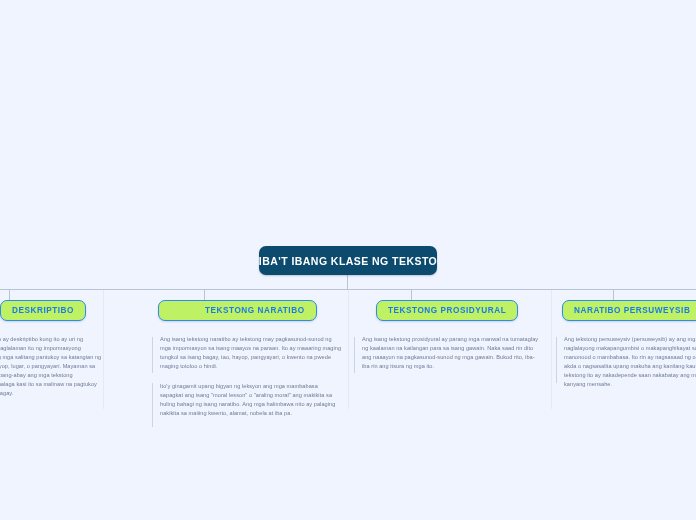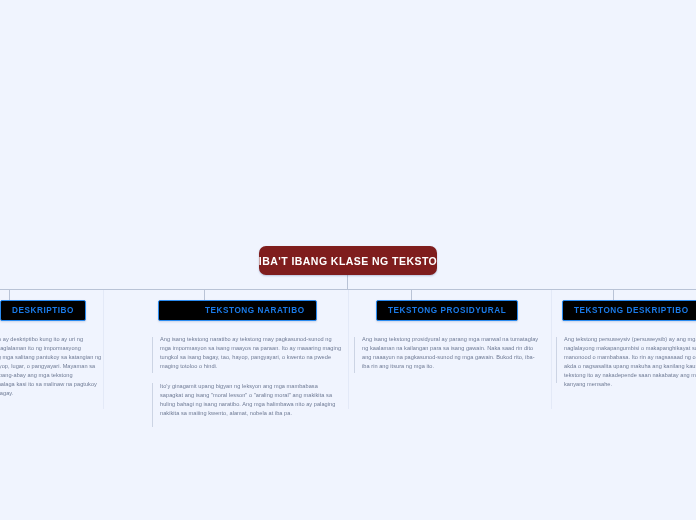--- a/index.html
+++ b/index.html
@@ -24,21 +24,21 @@
     overflow: hidden;
   }
 
   
   .root-node {
     position: absolute;
     left: 259px;
     top: 246px;
     width: 178px;
     height: 29px;
-    background: #7f1d1d;
+    background: #0c4a6e;
     border-radius: 7px;
     box-shadow: 0 1px 2px rgba(40,70,130,0.28);
     display: flex;
     align-items: center;
     justify-content: center;
     box-sizing: border-box;
   }
   .root-label {
     color: #ffffff;
     font-size: 10.5px;
@@ -60,23 +60,23 @@
     position: absolute;
     top: 299px;
     box-sizing: border-box;
   }
   .branch-pill {
     display: inline-flex;
     align-items: center;
     justify-content: center;
     height: 21px;
     padding: 0 11px;
-    background: #000000;
+    background: #bef264;
     border: 1.6px solid #2b8bf0;
-    border-radius: 2px;
+    border-radius: 7px;
     box-shadow: 0 1px 2px rgba(40,70,130,0.18);
     box-sizing: border-box;
   }
   .branch-label {
     color: #1a7ae8;
     font-size: 8.2px;
     font-weight: bold;
     letter-spacing: 0.55px;
     white-space: nowrap;
   }
@@ -176,21 +176,21 @@
       <span class="branch-label">TEKSTONG PROSIDYURAL</span>
     </div>
     <div class="branch-body">
       <div class="tick" style="top:2px; height:36px;"></div>
       <p class="para">Ang isang tekstong prosidyural ay parang mga manwal na tumataglay ng kaalaman na kailangan para sa isang gawain. Naka saad rin dito ang naaayun na pagkasunod-sunod ng mga gawain. Bukod rito, iba-iba rin ang itsura ng mga ito.</p>
     </div>
   </div>
 
   <div class="branch" id="branch-3">
     <div class="branch-pill">
-      <span class="branch-label">TEKSTONG DESKRIPTIBO</span>
+      <span class="branch-label">NARATIBO PERSUWEYSIB</span>
     </div>
     <div class="branch-body">
       <div class="tick" style="top:2px; height:46px;"></div>
       <p class="para">Ang tekstong persuweysiv (persuweysib) ay ang mga teksto na naglalayong makapangumbisi o makapanghikayat sa mga tagapakinig, manonood o mambabasa. Ito rin ay nagsasaad ng opinyon ng may akda o nagsasalita upang makuha ang kanilang kausap. Ang tono ng tekstong ito ay nakadepende saan nakabatay ang manunulat sa kanyang mensahe.</p>
     </div>
   </div>
 
 </div>
 
 </body></html>

